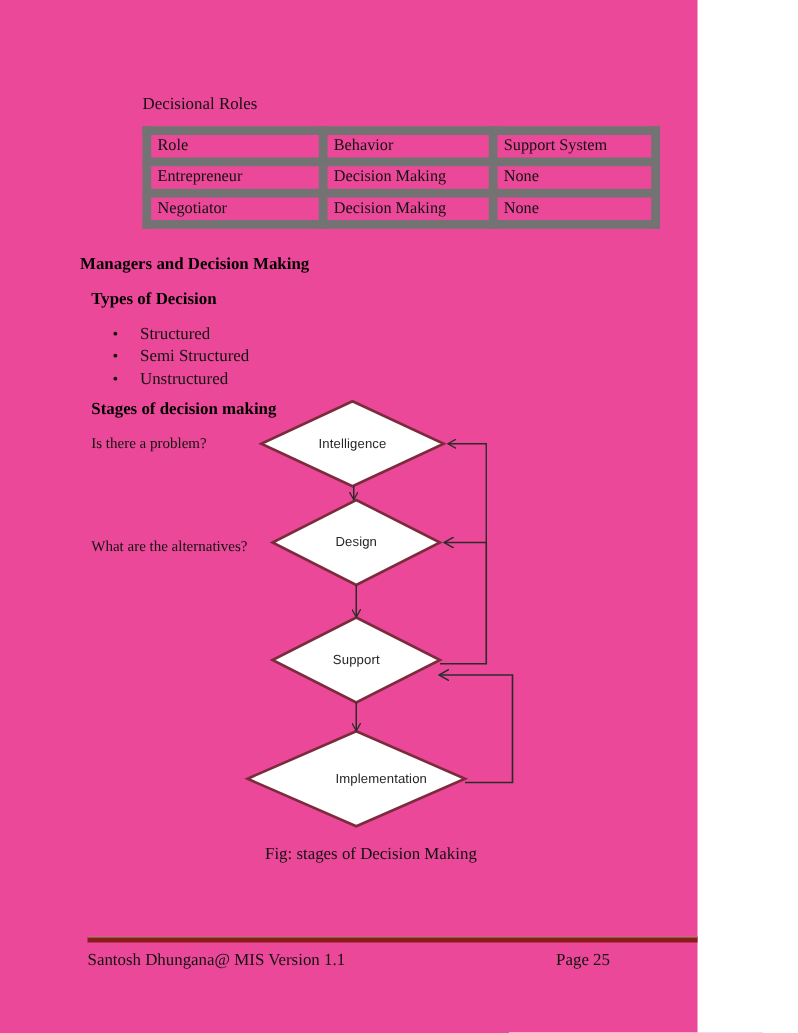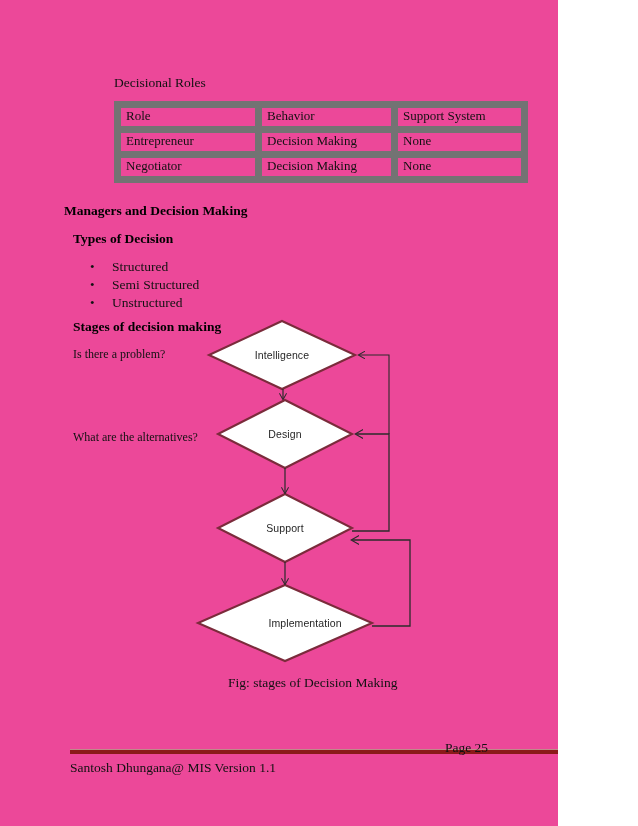--- a/index.html
+++ b/index.html
@@ -113,21 +113,21 @@
     letter-spacing: 0.1px;
   }
 
   
   .question {
     font-size: 12px;
   }
 
   
   #fig-caption {
-    left: 228px;
+    left: 212px;
     top: 675px;
     font-size: 13.5px;
   }
 
   
   #footer-rule {
     position: absolute;
     left: 70px;
     top: 749px;
     width: 498px;
@@ -140,21 +140,21 @@
     left: 70px;
     top: 760px;
     font-family: "Liberation Serif", serif;
     font-size: 13.5px;
     color: #111111;
     white-space: nowrap;
   }
   #footer-right {
     position: absolute;
     right: 70px;
-    top: 740px;
+    top: 760px;
     font-family: "Liberation Serif", serif;
     font-size: 13.5px;
     color: #111111;
     white-space: nowrap;
     text-align: right;
   }
 </style>
 </head>
 <body>
 

